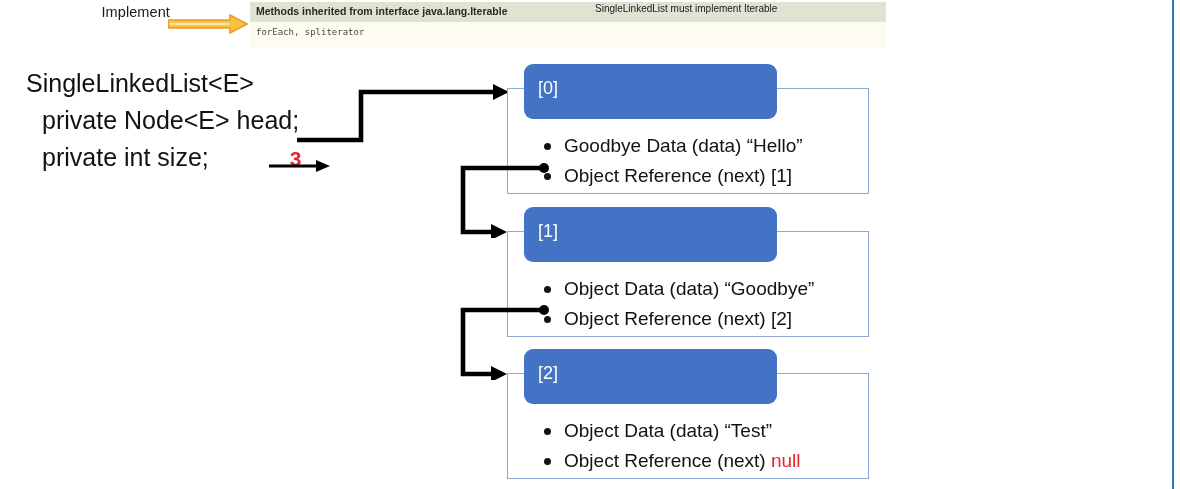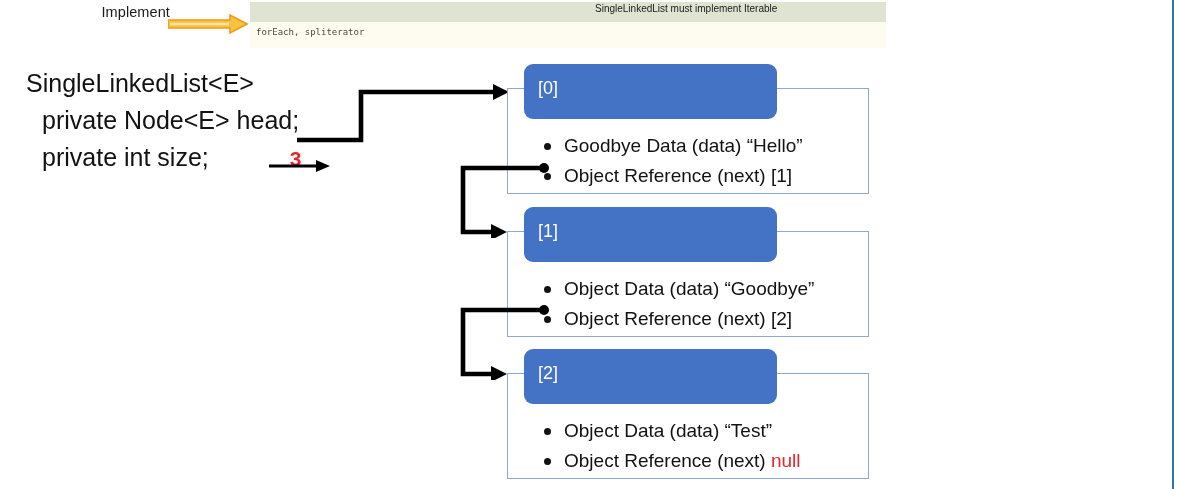--- a/index.html
+++ b/index.html
@@ -211,20 +211,21 @@
     <div>Implement</div>
   </div>
 
   <svg class="orange-arrow" viewBox="0 0 80 22">
     <polygon points="0,7 62,7 62,2 79,11 62,20 62,15 0,15" fill="#F5C242" stroke="#ED9B1E" stroke-width="1.6" stroke-linejoin="miter"></polygon>
     <line x1="2" y1="11" x2="61" y2="11" stroke="#FBE4A0" stroke-width="2.4"></line>
   </svg>
 
   <div class="javadoc-banner">
     <div class="jd-head">
+      <span class="jd-head-title">Methods inherited from interface java.lang.Iterable</span>
       <span class="jd-head-note">SingleLinkedList must implement Iterable</span>
     </div>
     <div class="jd-body">forEach, spliterator</div>
   </div>
 
   <div class="class-block">
     <div>SingleLinkedList&lt;E&gt;</div>
     <div><span class="indent">private Node&lt;E&gt; head;</span></div>
     <div>
       <span class="indent">private int size;</span>

